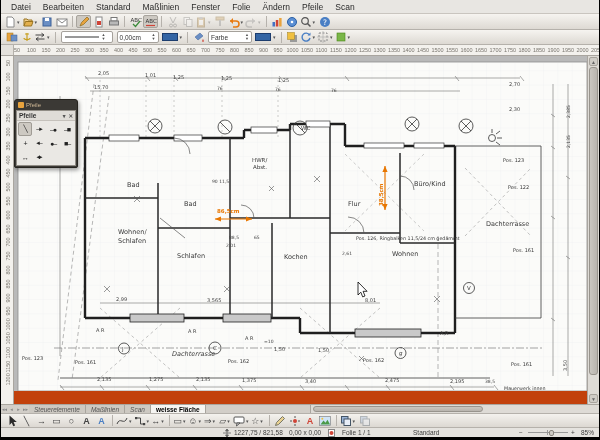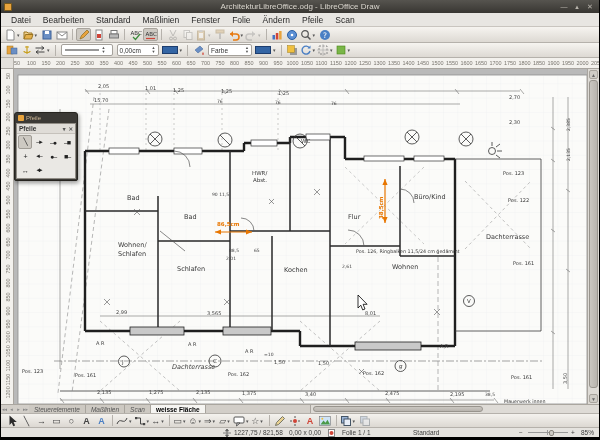--- a/index.html
+++ b/index.html
@@ -28,21 +28,21 @@
   .spin{display:flex;flex-direction:column;margin-left:2px;font-size:4px;line-height:4px;color:#555}
   .swatch{width:16px;height:8px;background:#3465a4;border:1px solid #1d3d6e;margin:0 1px}
   
   .hruler{height:11px;background:#f3f1ed;border-bottom:1px solid #a9a59f;position:relative;font-size:5.5px;color:#7a766f;flex:none}
   .hruler .corner{position:absolute;left:0;top:0;width:13px;height:10px;background:#e4e1dc;border-right:1px solid #b5b1ab}
   .hrnum{position:absolute;top:2px;width:16px;text-align:center}
   
   .main{flex:1;display:flex;position:relative;overflow:hidden}
   .vruler{width:13px;background:#f3f1ed;border-right:1px solid #a9a59f;position:relative;font-size:5.5px;color:#7a766f;flex:none}
   .vrnum{position:absolute;left:1px;width:11px;text-align:center;transform:rotate(-90deg)}
-  .canvas{flex:1;position:relative;background:#ef4444;overflow:hidden}
+  .canvas{flex:1;position:relative;background:#c2410c;overflow:hidden}
   .canvas svg{position:absolute;left:0;top:0}
   svg text{font-family:"DejaVu Sans",sans-serif}
   .vscroll{width:12px;background:#dedbd6;border-left:1px solid #a9a59f;position:relative;flex:none}
   .vsb{position:absolute;left:1px;width:9px;text-align:center;font-size:5px;color:#666;background:#cfccc6;border:1px solid #a8a49d;border-radius:2px;height:9px;line-height:8px}
   .vthumb{position:absolute;left:1px;width:9px;top:11px;height:308px;background:linear-gradient(90deg,#cac7c1,#b8b4ae);border:1px solid #98948d;border-radius:3px}
   
   .tabrow{height:9px;background:#d2cec8;border-top:1px solid #aaa69f;display:flex;align-items:stretch;font-size:6.5px;flex:none}
   .tnav{width:7px;display:flex;align-items:center;justify-content:center;color:#888;font-size:5px}
   .tab{padding:0 5px;display:flex;align-items:center;border-right:1px solid #a8a49d;color:#555;font-style:italic;background:#cdc9c2;white-space:nowrap}
   .tab.active{background:#f6f5f2;color:#000;font-style:normal;font-weight:bold}
@@ -65,29 +65,20 @@
   .pf-head .sp{margin-left:auto;display:flex;gap:3px;font-size:5.5px;color:#555}
   .pf-grid{display:grid;grid-template-columns:repeat(4,1fr);padding:1px}
   .pf-cell{height:14px;display:flex;align-items:center;justify-content:center;font-size:7px;color:#222;letter-spacing:-1px}
   .pf-cell.sel{background:#cdc9c2;border:1px solid #a09c95;border-radius:2px}
 </style>
 </head>
 <body>
 
 <div class="win">
 
-  <div class="titlebar">
-    <span class="appicon"></span>
-    <span class="ttl">ArchitekturLibreOffice.odg - LibreOffice Draw</span>
-    <span class="wbtns">
-      <span>—</span>
-      <span>▴</span>
-      <span>✕</span>
-    </span>
-  </div>
 
   <div class="menubar" id="menubar">
       <span class="mi">Datei</span>
       <span class="mi">Bearbeiten</span>
       <span class="mi">Standard</span>
       <span class="mi">Maßlinien</span>
       <span class="mi">Fenster</span>
       <span class="mi">Folie</span>
       <span class="mi">Ändern</span>
       <span class="mi">Pfeile</span>

